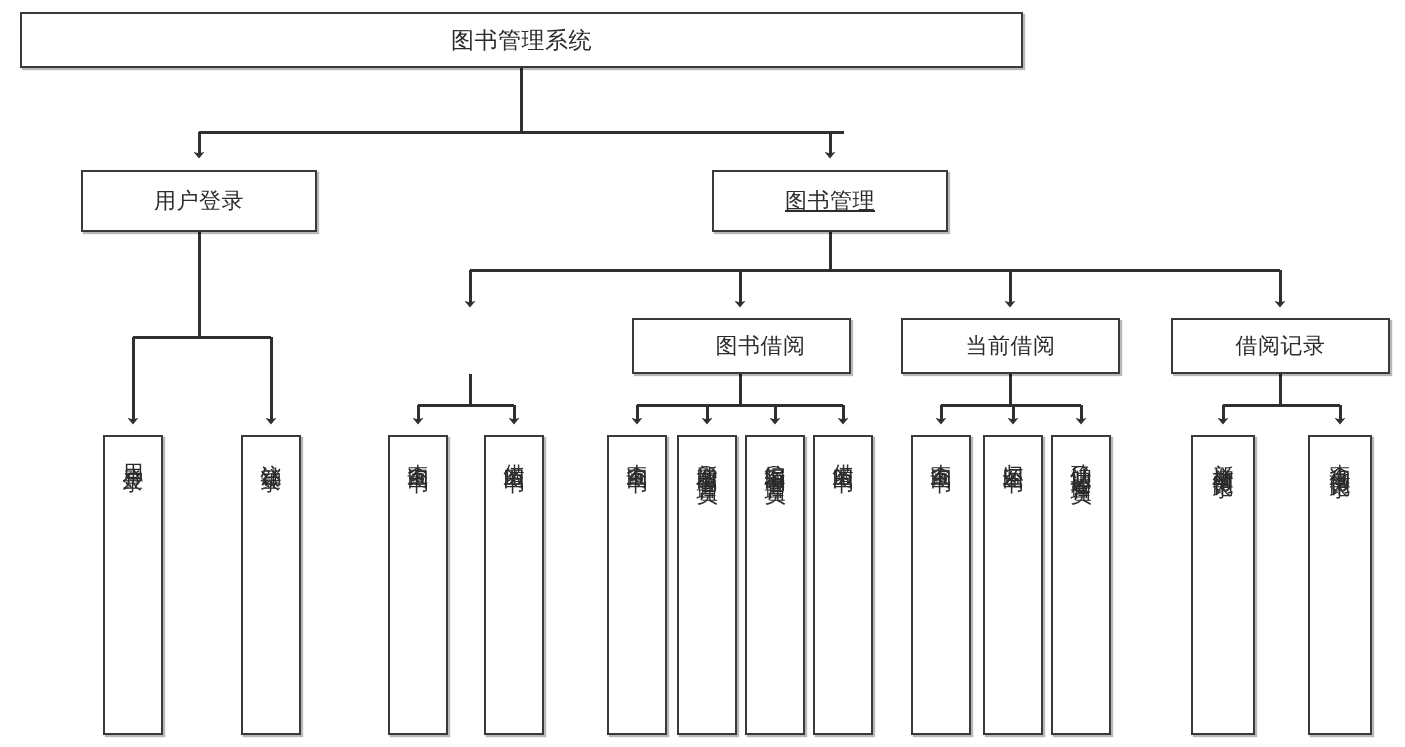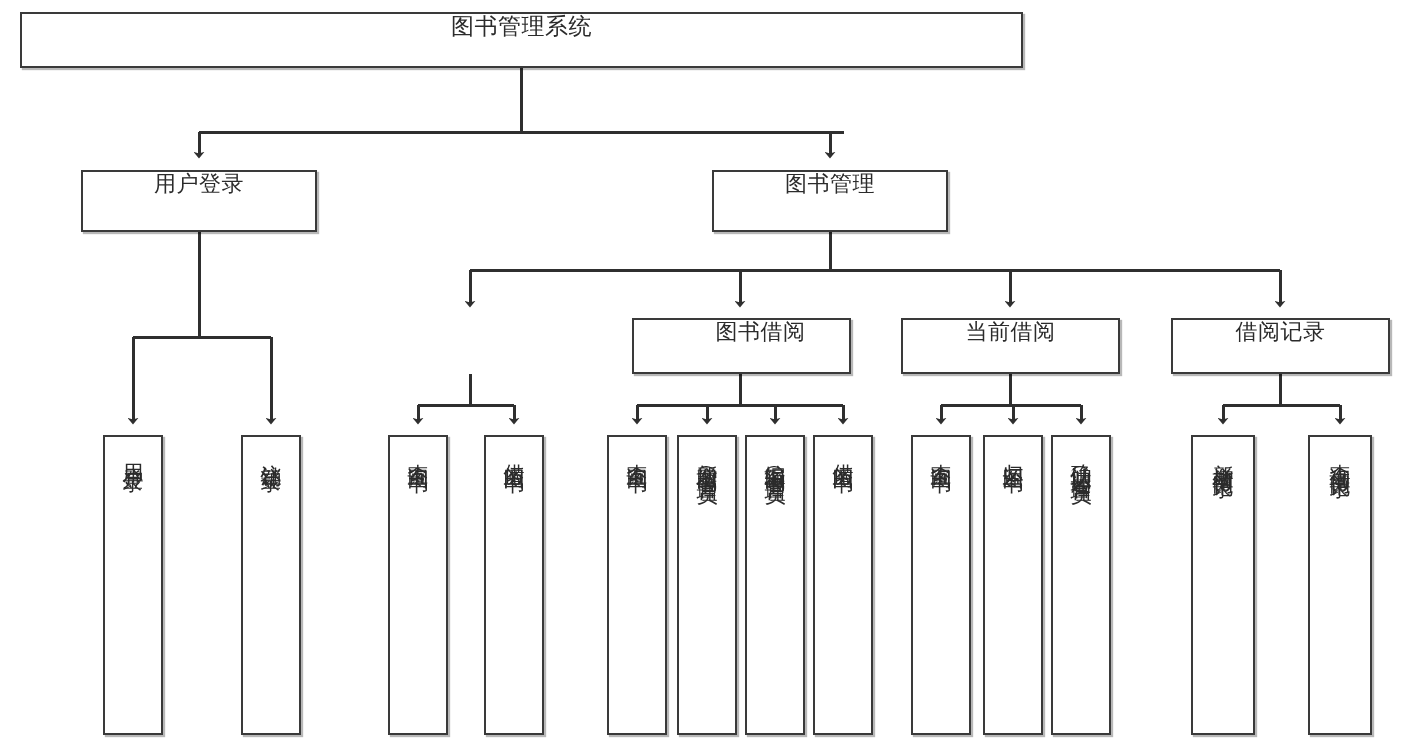--- a/index.html
+++ b/index.html
@@ -25,20 +25,21 @@
     height: 747px;
     pointer-events: none;
   }
   .node {
     position: absolute;
     box-sizing: border-box;
     background: #ffffff;
     border: 2px solid #3a3a3a;
     box-shadow: 2px 2px 1px rgba(0,0,0,0.28);
     display: flex;
+    align-items: center;
     justify-content: center;
     color: #2b2b2b;
   }
   .node-label {
     color: #2b2b2b;
     line-height: 1.05;
     letter-spacing: 0.5px;
     white-space: pre-wrap;
   }
   .node.horizontal .node-label {
@@ -124,21 +125,21 @@
     </g>
   </svg>
 
   <div class="node horizontal root" style="left:20px; top:12px; width:1003px; height:56px;">
     <span class="node-label">图书管理系统</span>
   </div>
 
   <div class="node horizontal" style="left:81px; top:170px; width:236px; height:62px;">
     <span class="node-label">用户登录</span>
   </div>
-  <div class="node horizontal" style="left:712px; top:170px; width:236px; height:62px;">
+  <div class="node horizontal" style="left:712px; top:170px; width:236px; height:62px;text-decoration:underline;">
     <span class="node-label">图书管理</span>
   </div>
 
   <div class="node horizontal" style="left:632px; top:318px; width:219px; height:56px;padding-left:38px;">
     <span class="node-label">图书借阅</span>
   </div>
   <div class="node horizontal" style="left:1171px; top:318px; width:219px; height:56px;">
     <span class="node-label">借阅记录</span>
   </div>
   <div class="node horizontal" style="left:901px; top:318px; width:219px; height:56px;">

